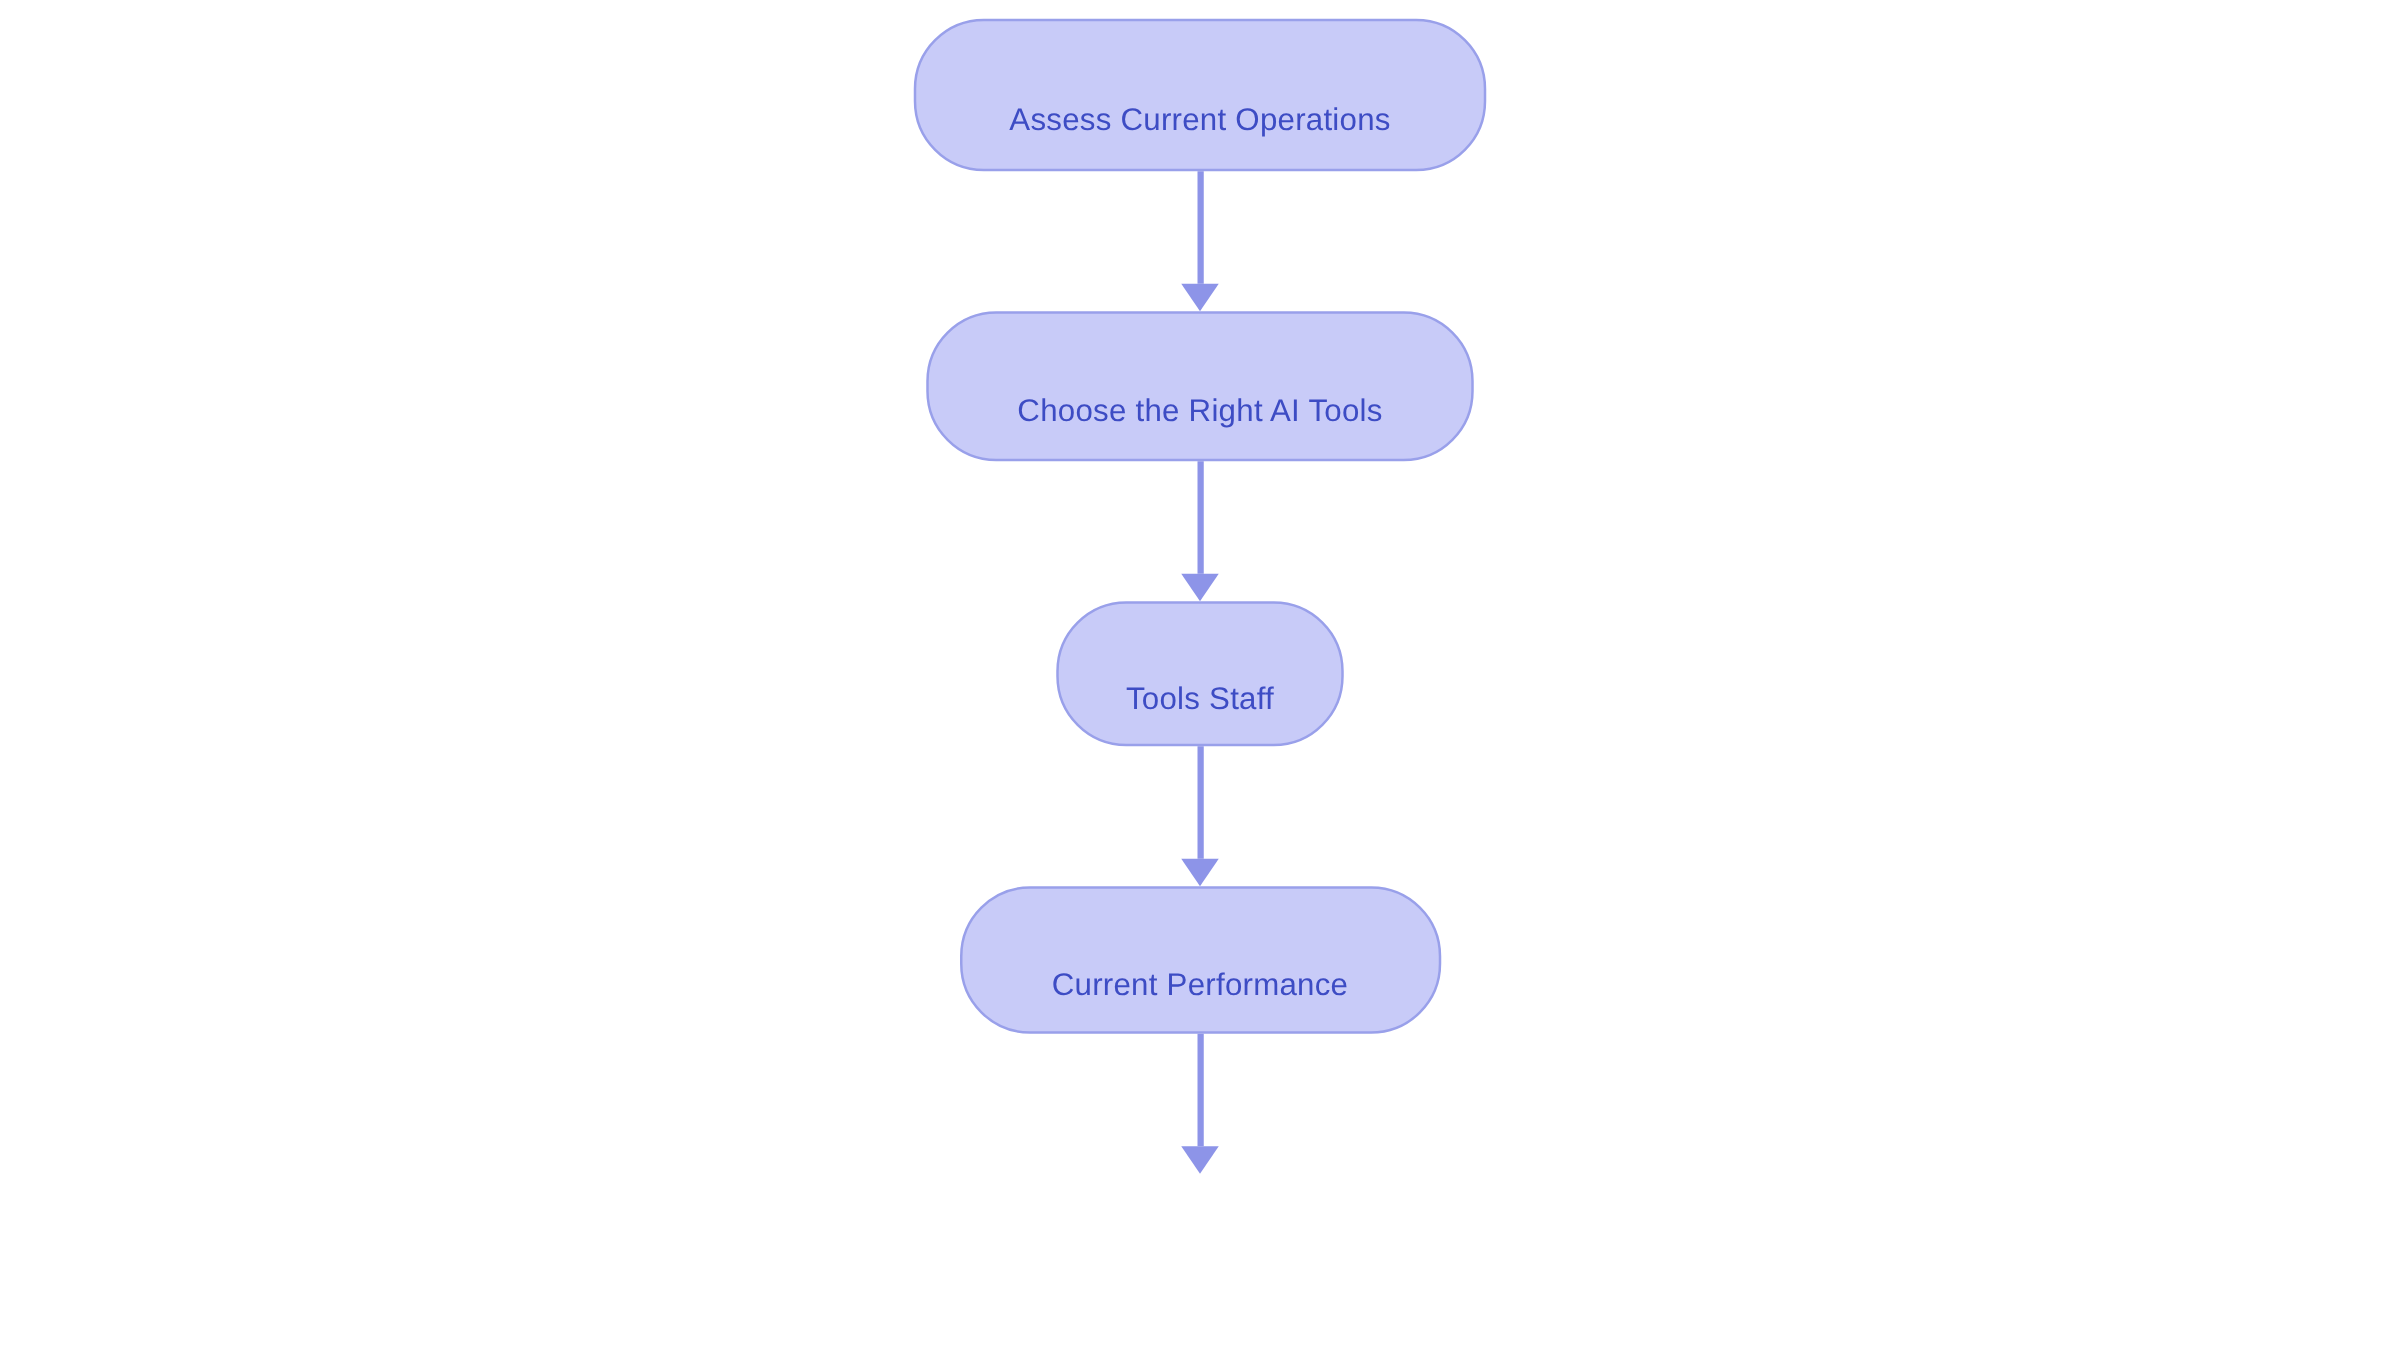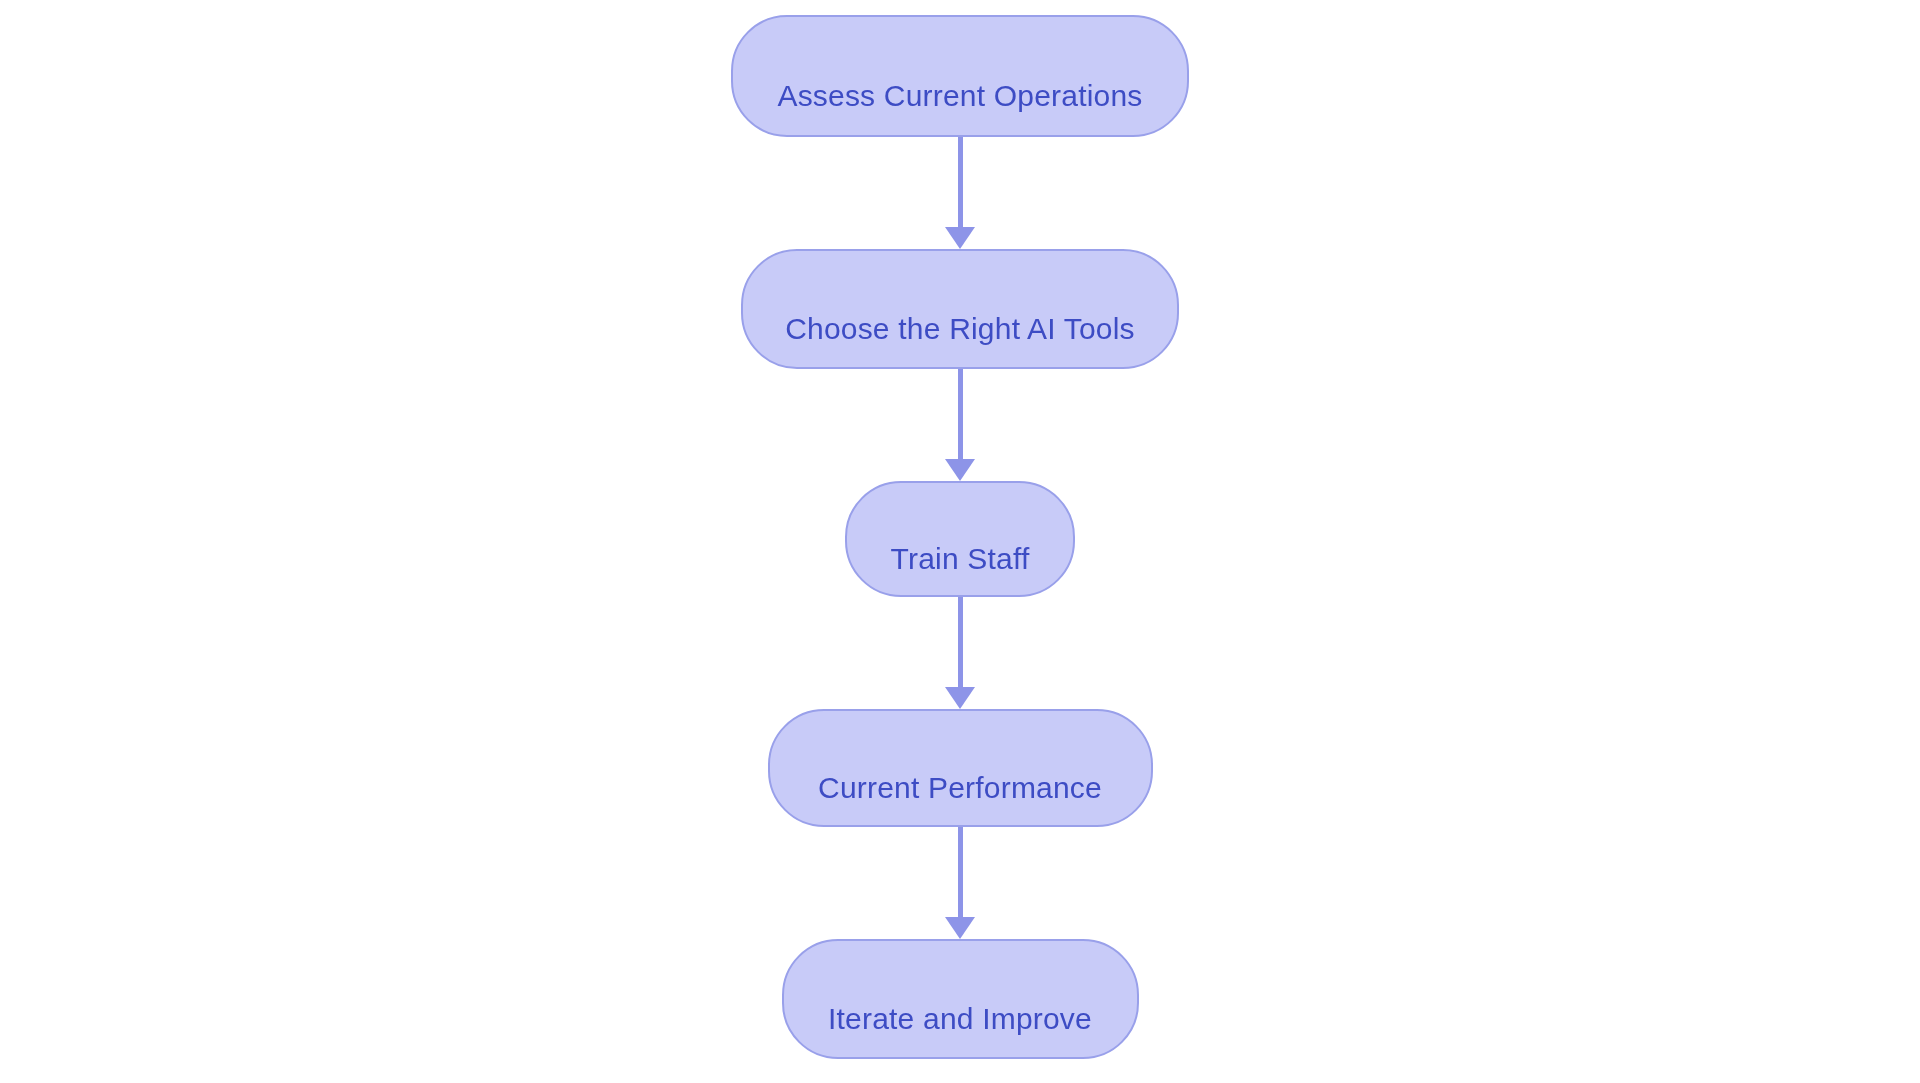--- a/index.html
+++ b/index.html
@@ -28,21 +28,21 @@
     box-sizing: border-box;
     display: flex;
     align-items: center;
     justify-content: center;
     background: var(--node-fill, #c8cbf8);
     border: 2px solid var(--node-border, #99a0ea);
     border-radius: 56px;
     flex: 0 0 auto;
   }
   .node-label {
-    font-size: 30px;
+    font-size: 25px;
     font-weight: 400;
     letter-spacing: 0.2px;
     color: var(--node-text, #3d4cc4);
     white-space: nowrap;
     margin-top: 40px;
   }
   .arrow {
     height: 112px;
     flex: 0 0 auto;
     display: flex;
@@ -80,35 +80,32 @@
     <div class="node" style="width: 438px; height: 120px;">
       <span class="node-label">Choose the Right AI Tools</span>
     </div>
 
     <div class="arrow" aria-hidden="true">
       <div class="arrow-line"></div>
       <div class="arrow-head"></div>
     </div>
 
     <div class="node" style="width: 230px; height: 116px;">
-      <span class="node-label">Train Staff</span>
+      <span class="node-label">Tools Staff</span>
     </div>
 
     <div class="arrow" aria-hidden="true">
       <div class="arrow-line"></div>
       <div class="arrow-head"></div>
     </div>
 
     <div class="node" style="width: 385px; height: 118px;">
       <span class="node-label">Current Performance</span>
     </div>
 
     <div class="arrow" aria-hidden="true">
       <div class="arrow-line"></div>
       <div class="arrow-head"></div>
     </div>
 
-    <div class="node" style="width: 357px; height: 120px;">
-      <span class="node-label">Iterate and Improve</span>
-    </div>
 
   </div>
 </div>
 
 </body></html>

